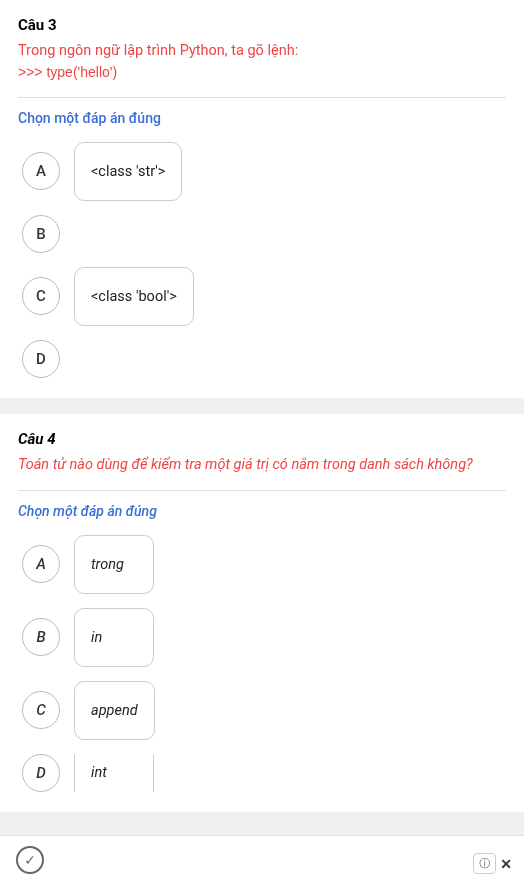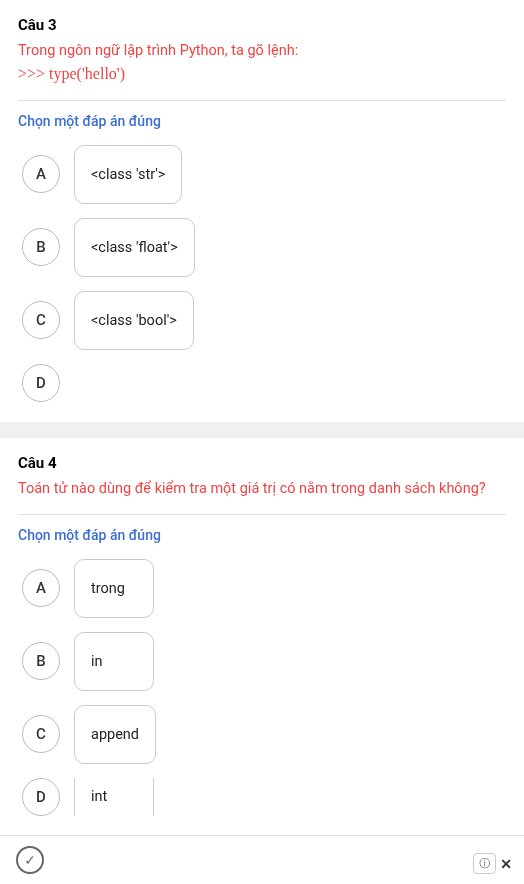--- a/index.html
+++ b/index.html
@@ -30,22 +30,22 @@
     }
 
     .question-text {
       font-size: 14.5px;
       color: #ef4444;
       line-height: 1.5;
       margin-bottom: 14px;
     }
 
     .question-text .code-line {
-      font-family: Liberation Serif, serif;
-      font-size: 16px;
+      font-family: Liberation Sans, sans-serif;
+      font-size: 14px;
     }
 
     .divider {
       border: none;
       border-top: 1px solid #e0e0e0;
       margin: 0 0 12px 0;
     }
 
     .choose-label {
       text-align: left;
@@ -135,35 +135,34 @@
   </div>
   <hr class="divider">
   <div class="choose-label">Chọn một đáp án đúng</div>
   <div class="options-list">
     <div class="option-row">
       <div class="option-circle">A</div>
       <div class="option-box">&lt;class 'str'&gt;</div>
     </div>
     <div class="option-row">
       <div class="option-circle">B</div>
-      <div class="option-box">&lt;class 'float'&gt;</div>
     </div>
     <div class="option-row">
       <div class="option-circle">C</div>
       <div class="option-box">&lt;class 'bool'&gt;</div>
     </div>
     <div class="option-row">
       <div class="option-circle">D</div>
     </div>
   </div>
 </div>
 
 <div style="height: 8px; background: #f0f0f0;"></div>
 
-<div class="question-block" style="margin-bottom: 32px;">
+<div class="question-block" style="margin-bottom: 32px; font-style: italic;">
   <div class="question-number">Câu 4</div>
   <div class="question-text">Toán tử nào dùng để kiểm tra một giá trị có nằm trong danh sách không?</div>
   <hr class="divider">
   <div class="choose-label">Chọn một đáp án đúng</div>
   <div class="options-list">
     <div class="option-row">
       <div class="option-circle">A</div>
       <div class="option-box">trong</div>
     </div>
     <div class="option-row">

